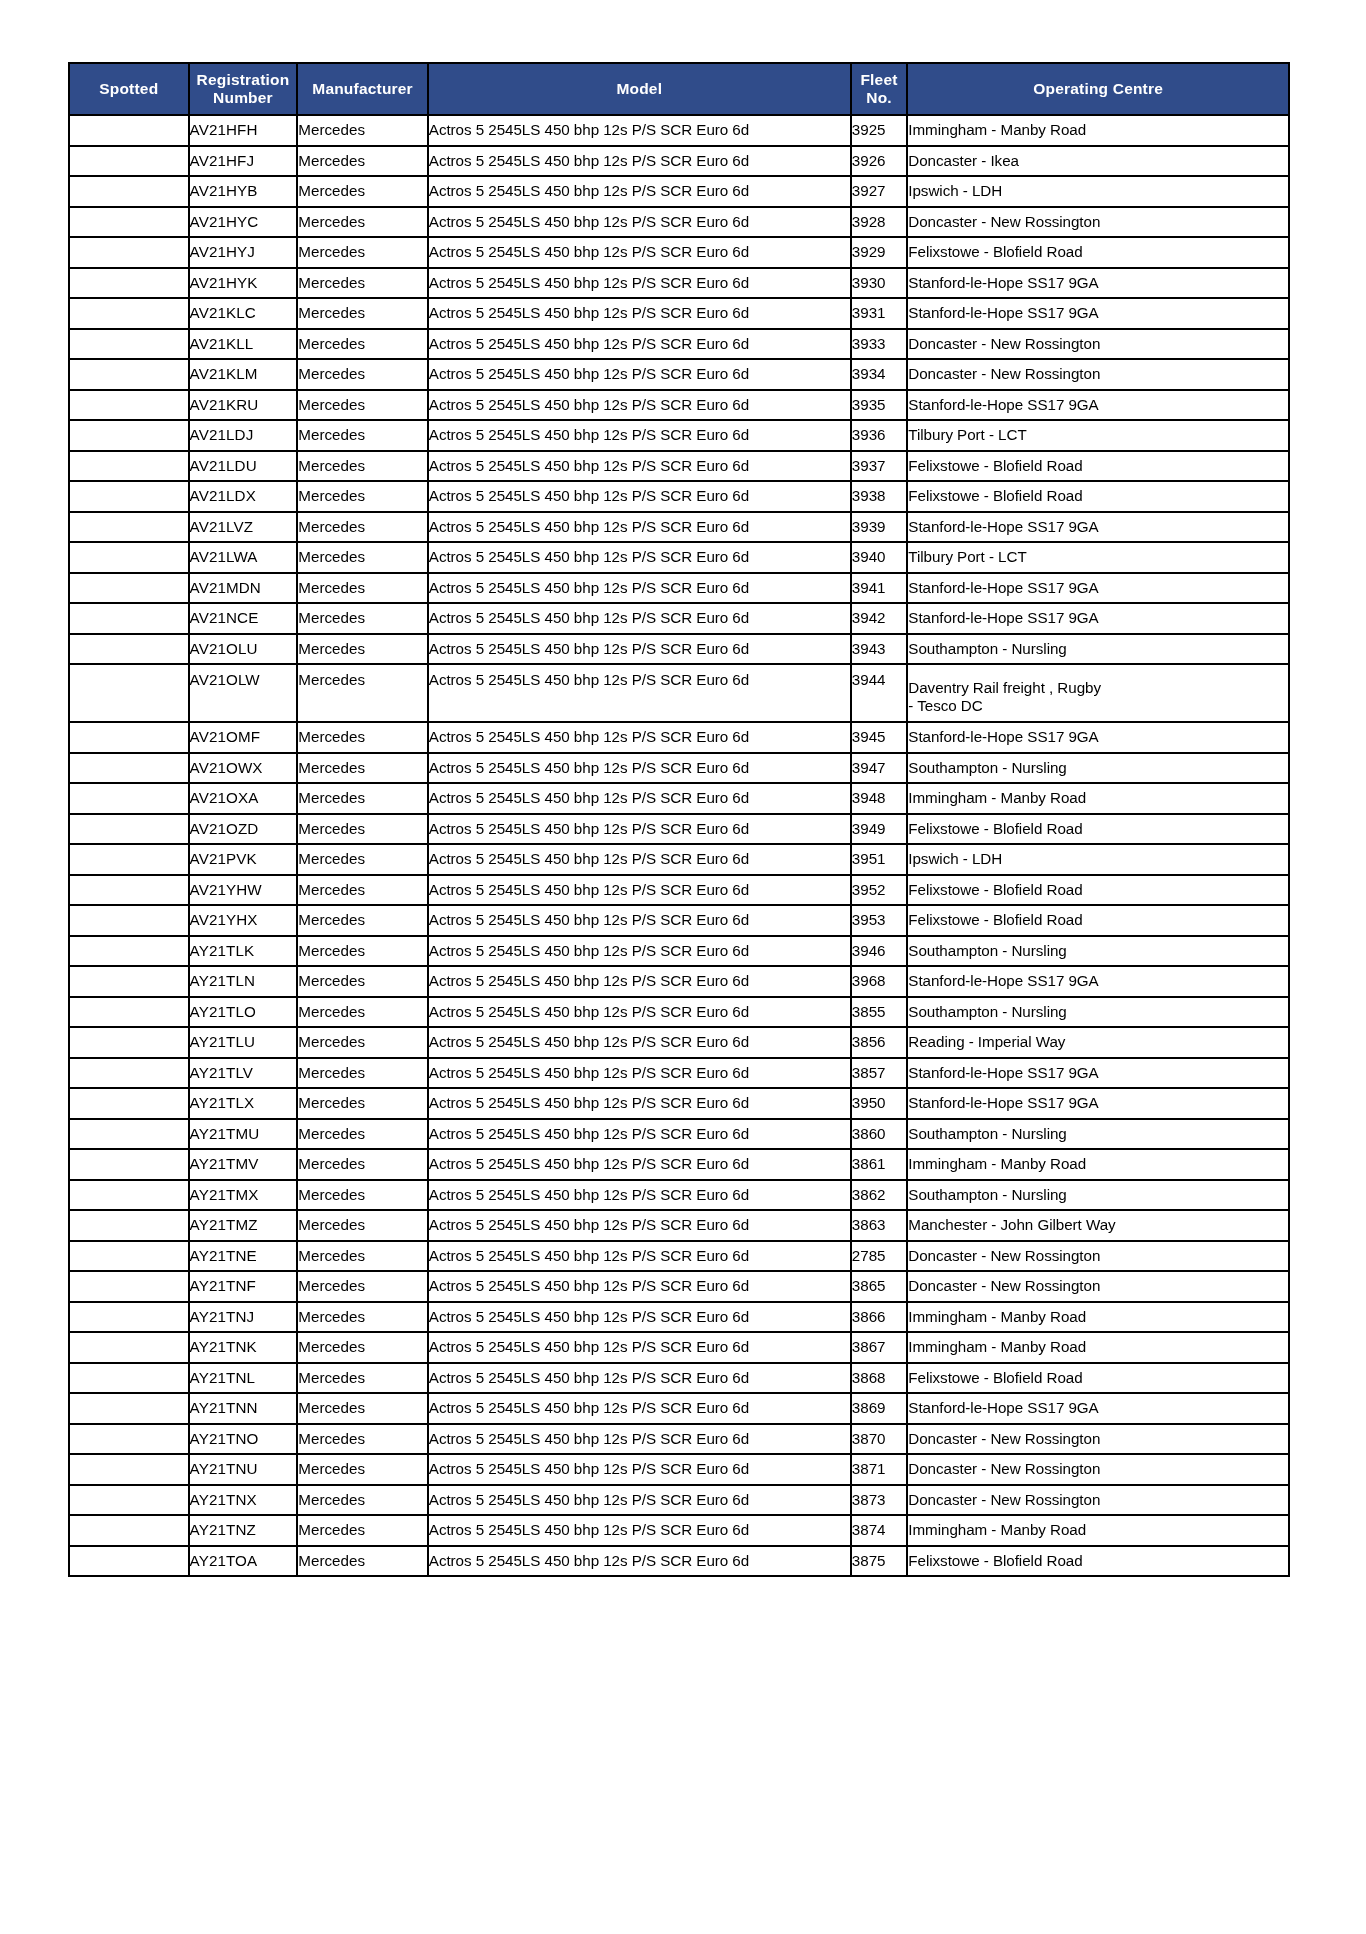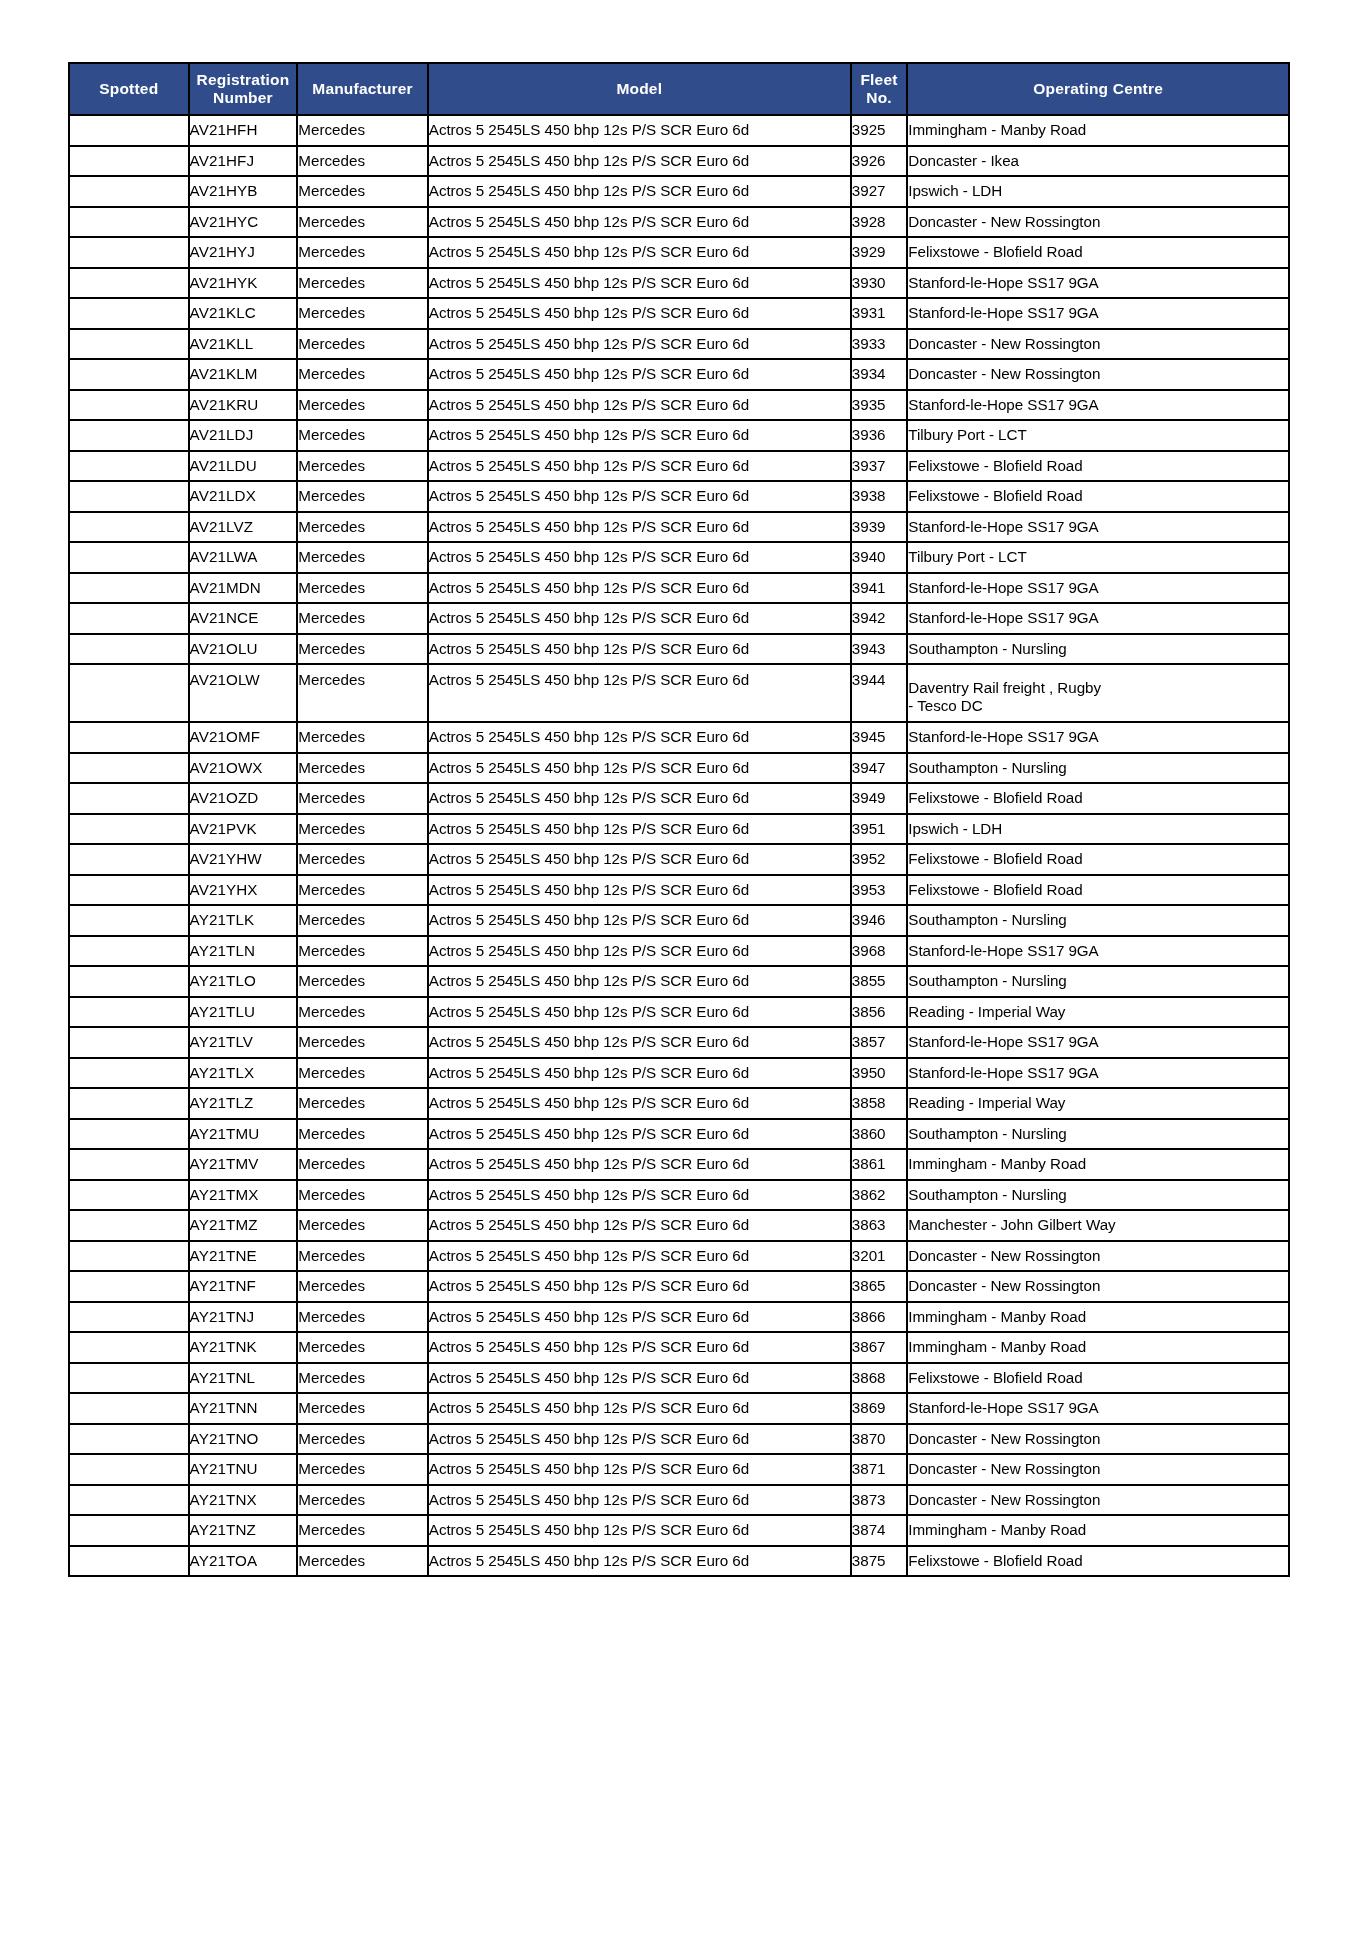--- a/index.html
+++ b/index.html
@@ -286,20 +286,28 @@
           <tr>
             <td class="spotted-cell"></td>
             <td class="reg-cell">AV21OWX</td>
             <td class="man-cell">Mercedes</td>
             <td class="model-cell">Actros 5 2545LS 450 bhp 12s P/S SCR Euro 6d</td>
             <td class="fleet-cell">3947</td>
             <td class="centre-cell">Southampton - Nursling</td>
           </tr>
           <tr>
             <td class="spotted-cell"></td>
+            <td class="reg-cell">AV21OXA</td>
+            <td class="man-cell">Mercedes</td>
+            <td class="model-cell">Actros 5 2545LS 450 bhp 12s P/S SCR Euro 6d</td>
+            <td class="fleet-cell">3948</td>
+            <td class="centre-cell">Immingham - Manby Road</td>
+          </tr>
+          <tr>
+            <td class="spotted-cell"></td>
             <td class="reg-cell">AV21OZD</td>
             <td class="man-cell">Mercedes</td>
             <td class="model-cell">Actros 5 2545LS 450 bhp 12s P/S SCR Euro 6d</td>
             <td class="fleet-cell">3949</td>
             <td class="centre-cell">Felixstowe - Blofield Road</td>
           </tr>
           <tr>
             <td class="spotted-cell"></td>
             <td class="reg-cell">AV21PVK</td>
             <td class="man-cell">Mercedes</td>
@@ -366,28 +374,20 @@
           <tr>
             <td class="spotted-cell"></td>
             <td class="reg-cell">AY21TLX</td>
             <td class="man-cell">Mercedes</td>
             <td class="model-cell">Actros 5 2545LS 450 bhp 12s P/S SCR Euro 6d</td>
             <td class="fleet-cell">3950</td>
             <td class="centre-cell">Stanford-le-Hope SS17 9GA</td>
           </tr>
           <tr>
             <td class="spotted-cell"></td>
-            <td class="reg-cell">AY21TLZ</td>
-            <td class="man-cell">Mercedes</td>
-            <td class="model-cell">Actros 5 2545LS 450 bhp 12s P/S SCR Euro 6d</td>
-            <td class="fleet-cell">3858</td>
-            <td class="centre-cell">Reading - Imperial Way</td>
-          </tr>
-          <tr>
-            <td class="spotted-cell"></td>
             <td class="reg-cell">AY21TMU</td>
             <td class="man-cell">Mercedes</td>
             <td class="model-cell">Actros 5 2545LS 450 bhp 12s P/S SCR Euro 6d</td>
             <td class="fleet-cell">3860</td>
             <td class="centre-cell">Southampton - Nursling</td>
           </tr>
           <tr>
             <td class="spotted-cell"></td>
             <td class="reg-cell">AY21TMV</td>
             <td class="man-cell">Mercedes</td>
@@ -409,21 +409,21 @@
             <td class="man-cell">Mercedes</td>
             <td class="model-cell">Actros 5 2545LS 450 bhp 12s P/S SCR Euro 6d</td>
             <td class="fleet-cell">3863</td>
             <td class="centre-cell">Manchester - John Gilbert Way</td>
           </tr>
           <tr>
             <td class="spotted-cell"></td>
             <td class="reg-cell">AY21TNE</td>
             <td class="man-cell">Mercedes</td>
             <td class="model-cell">Actros 5 2545LS 450 bhp 12s P/S SCR Euro 6d</td>
-            <td class="fleet-cell">3201</td>
+            <td class="fleet-cell">2785</td>
             <td class="centre-cell">Doncaster - New Rossington</td>
           </tr>
           <tr>
             <td class="spotted-cell"></td>
             <td class="reg-cell">AY21TNF</td>
             <td class="man-cell">Mercedes</td>
             <td class="model-cell">Actros 5 2545LS 450 bhp 12s P/S SCR Euro 6d</td>
             <td class="fleet-cell">3865</td>
             <td class="centre-cell">Doncaster - New Rossington</td>
           </tr>

